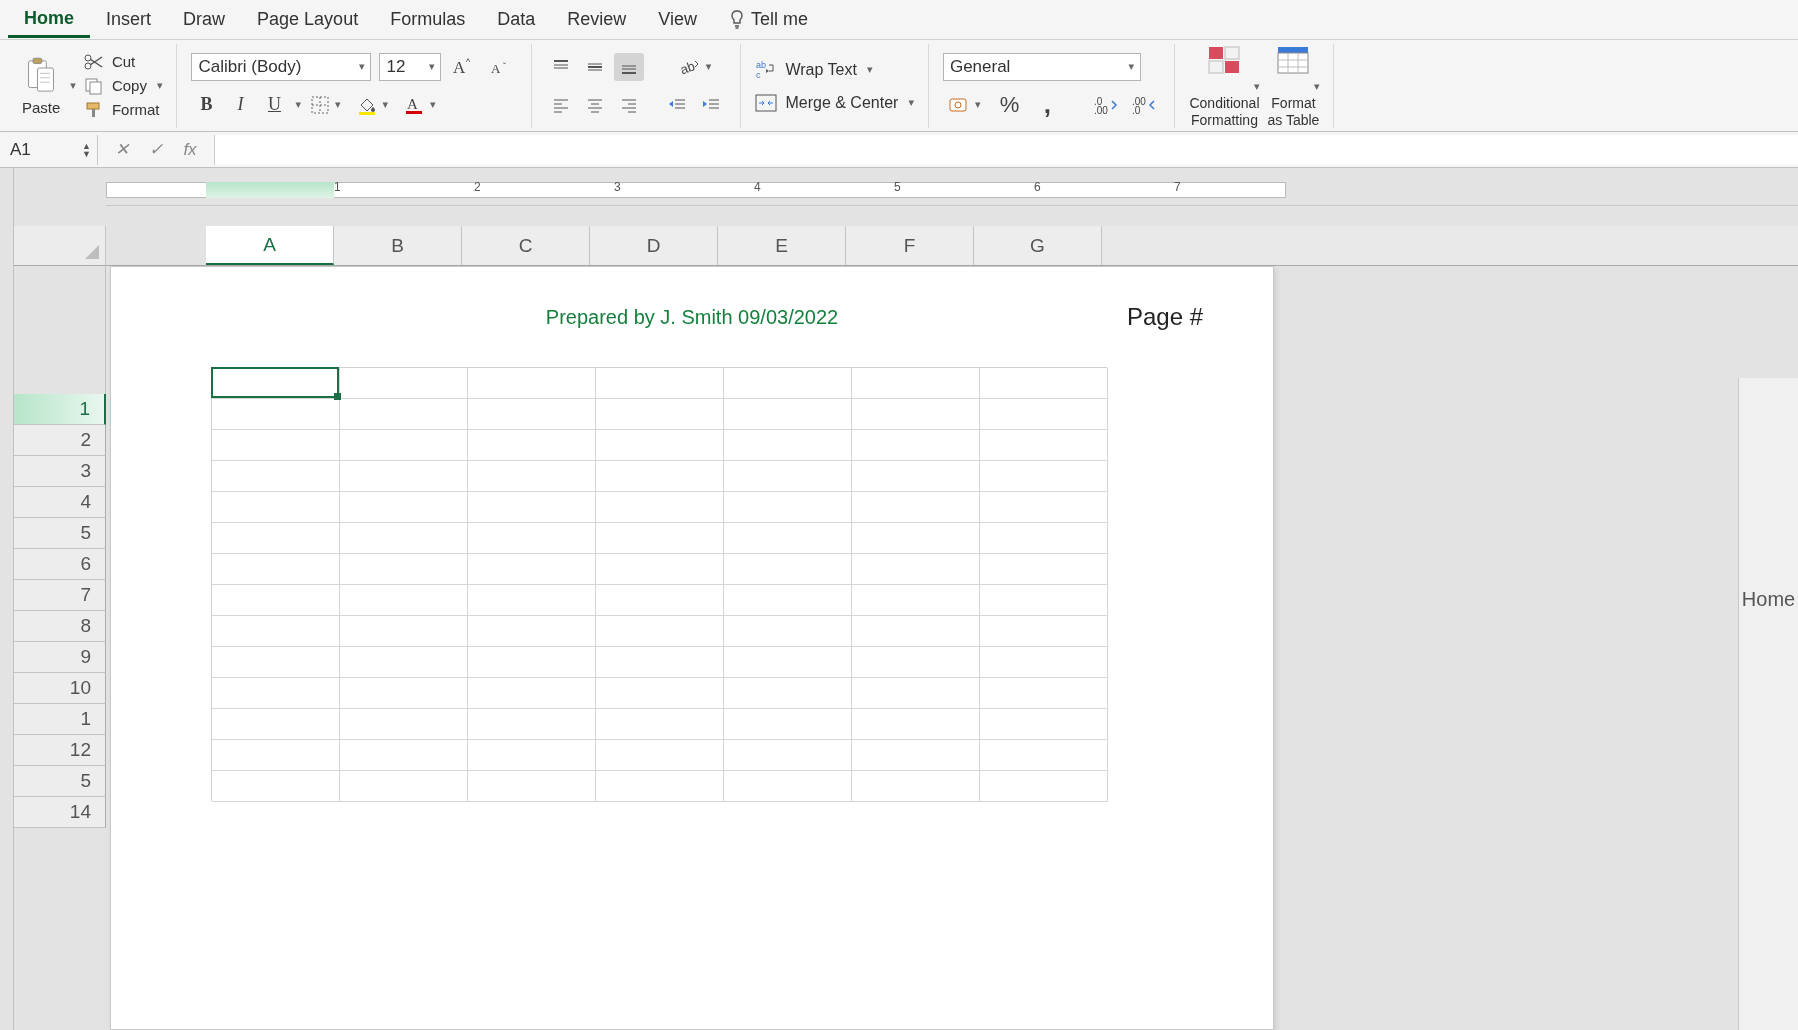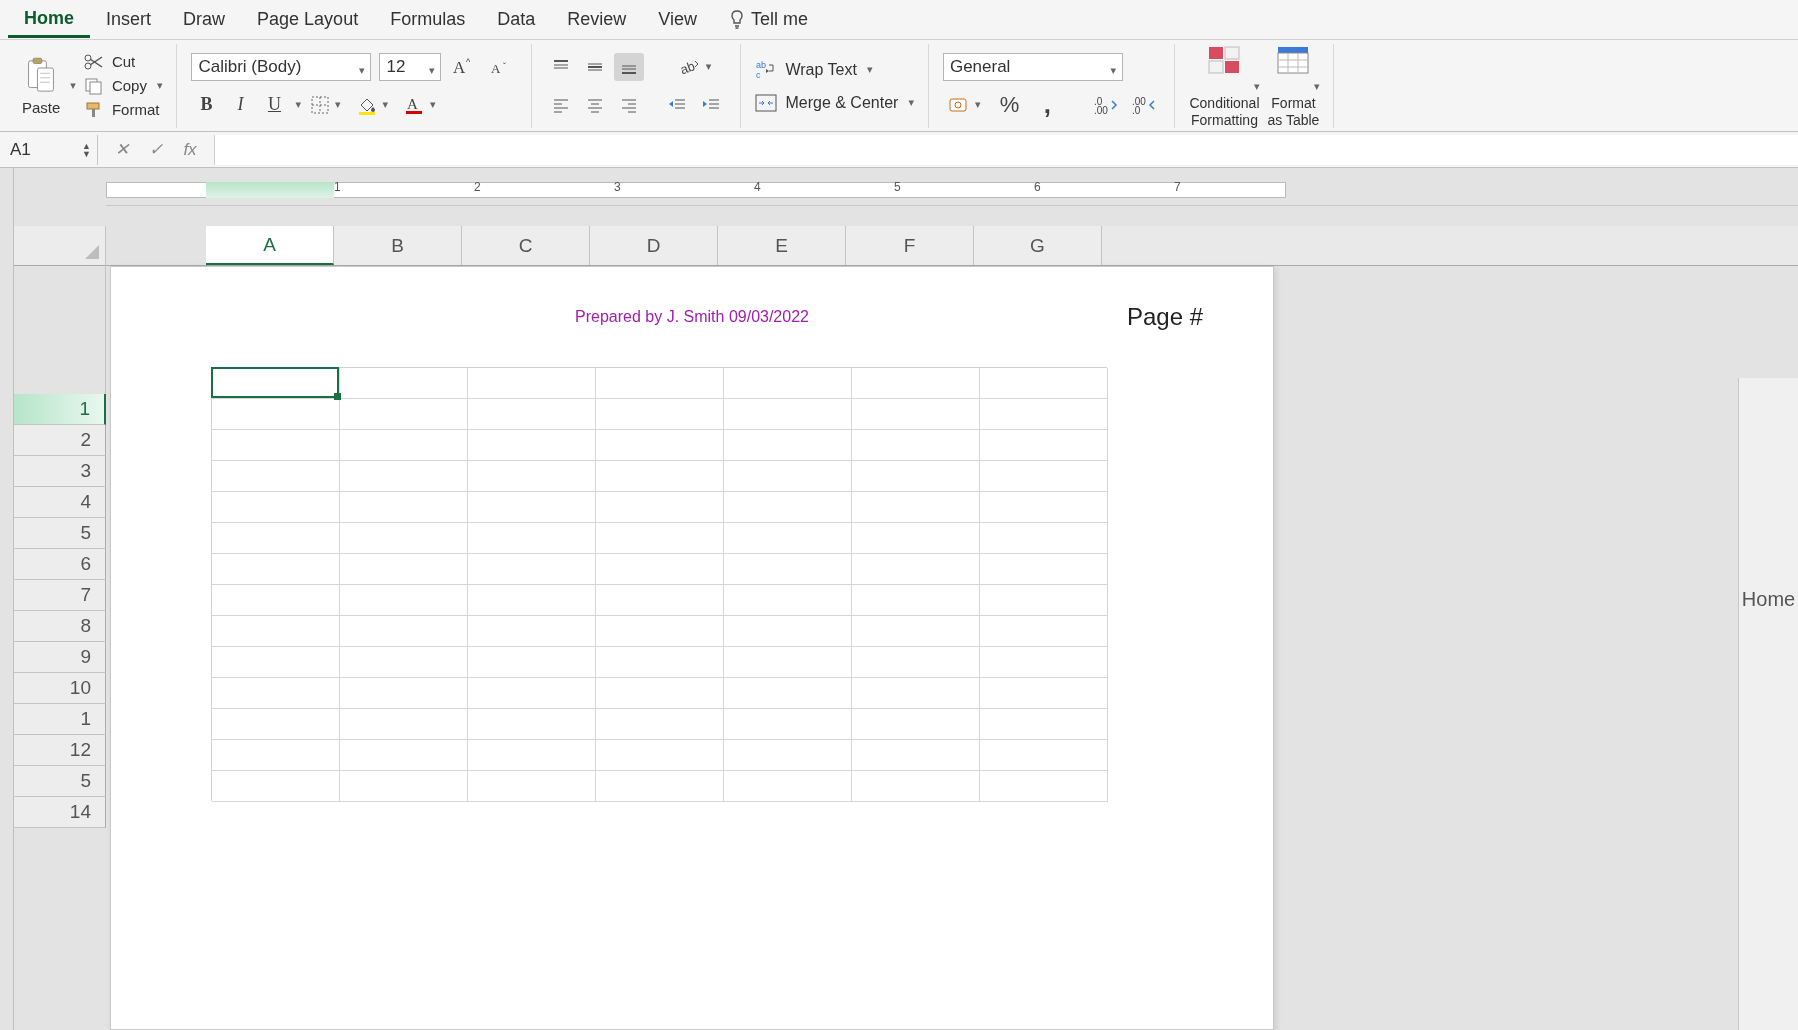--- a/index.html
+++ b/index.html
@@ -59,31 +59,31 @@
 .paste-label { font-size: 15px; color: #333; }
 
 .clip-actions { display: flex; flex-direction: column; gap: 6px; font-size: 15px; color:#333;}
 .clip-row { display: flex; align-items: center; gap: 8px; cursor:pointer;}
 
 .font-row { display: flex; align-items: center; gap: 8px; }
 .font-col { display: flex; flex-direction: column; gap: 10px; }
 
 .combo {
   display: flex;
-  align-items: flex-end;
+  align-items: center;
   justify-content: space-between;
   background: #fff;
   border: 1px solid #b5b5b5;
   padding: 3px 6px;
   font-size: 17px;
   color: #333;
 }
 .combo.font { width: 180px; }
 .combo.size { width: 62px; }
-.combo.number { width: 180px; }
+.combo.number { width: 198px; }
 
 .btn {
   display: inline-flex;
   align-items: center;
   justify-content: center;
   width: 30px;
   height: 28px;
   cursor: pointer;
   color: #444;
   font-size: 18px;
@@ -209,21 +209,21 @@
   background:#fff;
   border:1px solid #c8c8c8;
   box-shadow: 2px 2px 6px rgba(0,0,0,.1);
 }
 .page-header-zone {
   height:100px;
   display:flex;
   align-items:center;
   position:relative;
 }
-.hdr-center { position:absolute; left:50%; transform:translateX(-50%); font-size:16px; color:#a21caf;}
+.hdr-center { position:absolute; left:50%; transform:translateX(-50%); font-size:20px; color:#15803d;}
 .hdr-right { position:absolute; right:70px; font-size:24px; color:#222;}
 
 .grid {
   position:absolute;
   left:100px; top:100px;
   border-left:1px solid #d0d0d0;
   border-top:1px solid #d0d0d0;
 }
 .gcell {
   position:absolute;

